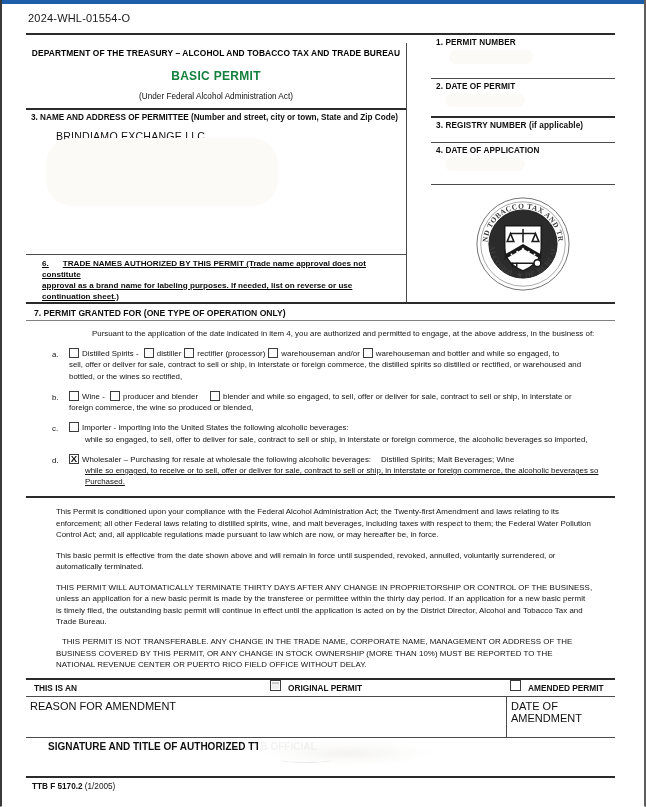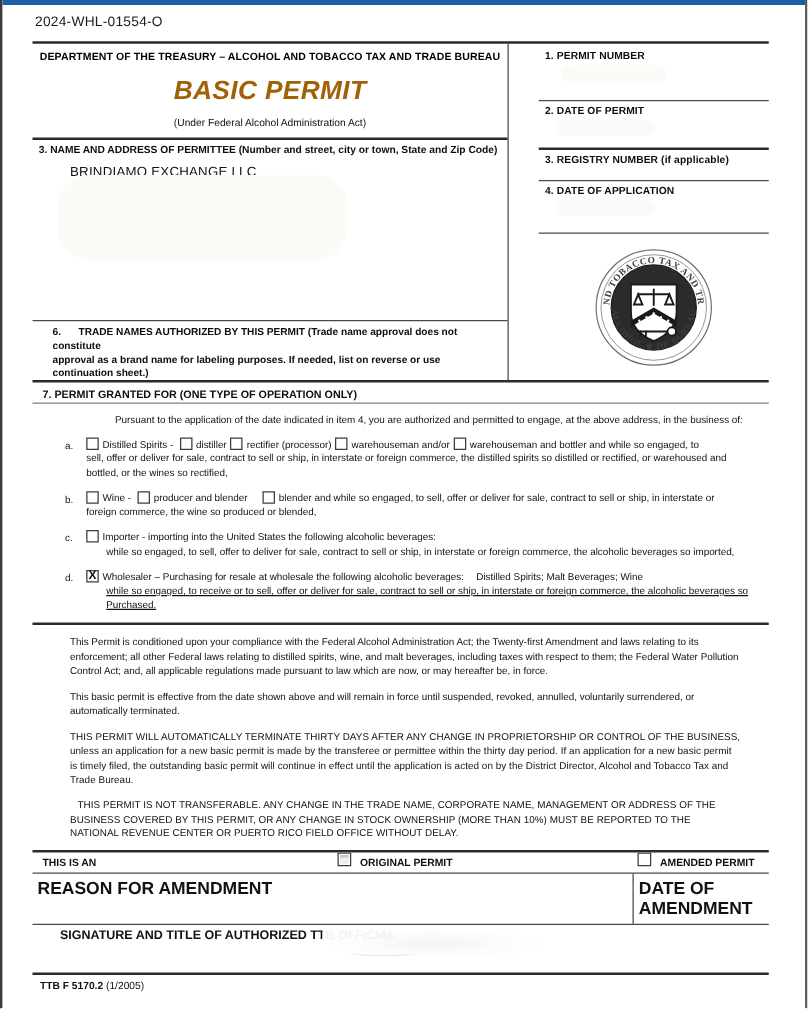--- a/index.html
+++ b/index.html
@@ -74,26 +74,25 @@
   .dept-line {
     text-align: center;
     font-size: 8.4px;
     font-weight: bold;
     color: #000;
     padding: 5px 4px 0 4px;
     letter-spacing: .1px;
   }
   .basic-permit {
     text-align: center;
-    font-size: 21px;
-    font-weight: bold;
-    color: #a16207;
+    font-size: 12px;
+    font-weight: bold;
+    color: #15803d;
     letter-spacing: .3px;
     padding-top: 11px;
-    font-style: italic;
   }
   .under-act {
     text-align: center;
     font-size: 8.2px;
     color: #111;
     padding: 9px 0 7px 0;
   }
 
   .fieldbox {
     position: relative;
@@ -143,20 +142,21 @@
     letter-spacing: .2px;
   }
 
   
   .trade-box {
     position: relative;
     height: 48px;
     box-sizing: border-box;
     padding: 4px 8px 0 16px;
     border-top: 1px solid #4a4a4a;
+    text-decoration: underline;
   }
   .trade-box .t {
     font-size: 8.1px;
     font-weight: bold;
     color: #0e0e0e;
     line-height: 1.35;
   }
   .trade-box .t .num { margin-right: 14px; }
 
   
@@ -275,22 +275,22 @@
     border-top: 1px solid #4a4a4a;
   }
   .row-reason .col-divider {
     position: absolute;
     left: 480px; top: 0; bottom: 0;
     border-left: 1px solid #4a4a4a;
   }
   .row-reason .lbl {
     position: absolute;
     top: 3px;
-    font-size: 14px;
-    font-weight: bold;
+    font-size: 11px;
+    font-weight: normal;
     color: #111;
   }
   .lbl-reason { left: 4px; }
   .lbl-dateamend { left: 485px; }
 
   .row-sign {
     position: relative;
     height: 38px;
     border-top: 1px solid #4a4a4a;
   }

